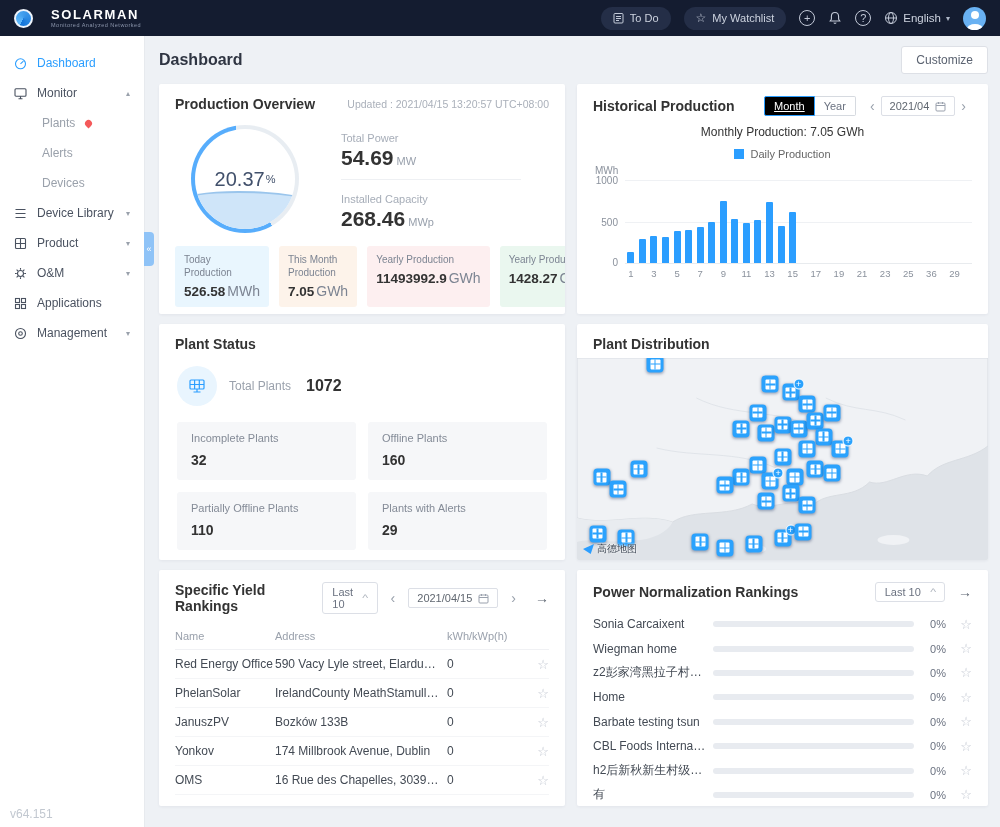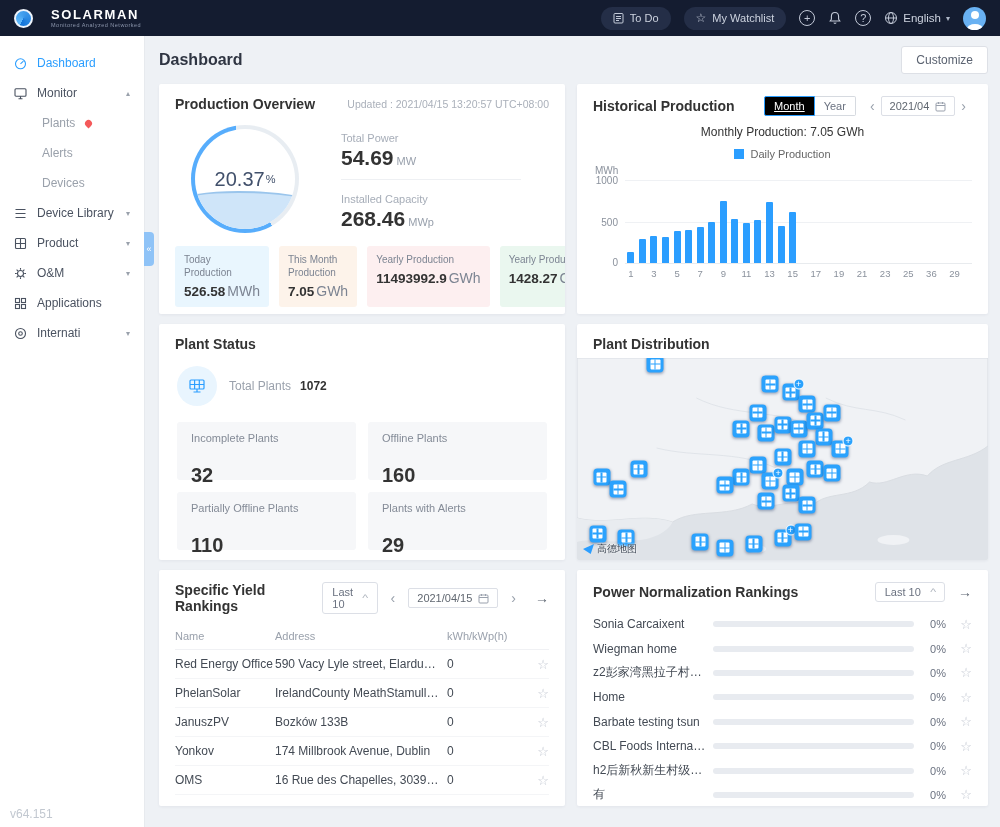--- a/index.html
+++ b/index.html
@@ -89,25 +89,25 @@
   .g1 { top:0; } .g2 { top:50%; }
   .bar-slot { flex:1; display:flex; justify-content:center; align-items:flex-end; height:100%; position:relative; z-index:1; }
   .bar { width:7px; border-radius:1px 1px 0 0; }
   .xlabels { display:flex; margin-top:4px; }
   .xlab { flex:1; text-align:center; font-size:9.5px; color:#8a919c; }
 
   
   .ps-total { display:flex; align-items:center; padding:8px 18px 0; }
   .ps-icon { width:40px; height:40px; border-radius:50%; background:#e9f5fe; display:flex; align-items:center; justify-content:center; }
   .ps-label { margin-left:12px; font-size:12px; color:#9aa1ac; }
-  .ps-value { margin-left:9px; font-size:12px; color:#333; font-weight:700; }
+  .ps-value { margin-left:15px; font-size:16px; color:#333; font-weight:700; }
   .ps-grid { display:grid; grid-template-columns:1fr 1fr; gap:12px; margin:16px 18px 0; }
   .ps-tile { background:#f6f7f9; border-radius:3px; padding:10px 14px; height:58px; }
   .ps-tile .lbl { font-size:11px; color:#848b97; }
-  .ps-tile .val { margin-top:20px; font-size:20px; color:#333; font-weight:700; }
+  .ps-tile .val { margin-top:8px; font-size:14px; color:#333; font-weight:700; }
 
   
   .pd-card { display:flex; flex-direction:column; }
   .map { flex:1; position:relative; overflow:hidden; background:#dfe3e8; cursor:grab; }
   .map svg.map-bg { position:absolute; inset:0; width:100%; height:100%; }
   .marker { position:absolute; width:17px; height:17px; background:#2ba2fd; border-radius:4px; transform:translate(-50%,-50%); box-shadow:0 1px 3px rgba(0,30,80,.35); z-index:3; cursor:pointer; }
   .marker i { position:absolute; inset:3.5px; background:#fff; border-radius:1px; }
   .marker i::before { content:""; position:absolute; top:0; bottom:0; left:50%; width:1.5px; margin-left:-.75px; background:#2ba2fd; }
   .marker i::after { content:""; position:absolute; left:0; right:0; top:50%; height:1.5px; margin-top:-.75px; background:#2ba2fd; }
   .plus { position:absolute; right:-5px; top:-5px; width:11px; height:11px; border-radius:50%; background:#2ba2fd; border:1.5px solid #fff; color:#fff; font-size:9px; line-height:8px; text-align:center; z-index:4; }
@@ -235,21 +235,21 @@
         <rect x="1.5" y="7.5" width="4" height="4" fill="none" stroke="currentColor" stroke-width="1.1"></rect>
         <rect x="7.5" y="7.5" width="4" height="4" fill="none" stroke="currentColor" stroke-width="1.1"></rect>
       </svg>
     <span>Applications</span>
   </div>
   <div class="nav-item">
     <svg width="13" height="13" viewBox="0 0 13 13">
         <circle cx="6.5" cy="6.5" r="5" fill="none" stroke="currentColor" stroke-width="1.1"></circle>
         <circle cx="6.5" cy="6.5" r="1.8" fill="none" stroke="currentColor" stroke-width="1.1"></circle>
       </svg>
-    <span>Internati</span>
+    <span>Management</span>
     <span class="nav-caret">▾</span>
   </div>
   <span class="version">v64.151</span>
   <span class="collapse-tab">«</span>
 </nav>
 
 <main class="main">
   <div class="main-header">
     <h1>Dashboard</h1>
     <button class="customize">Customize</button>

